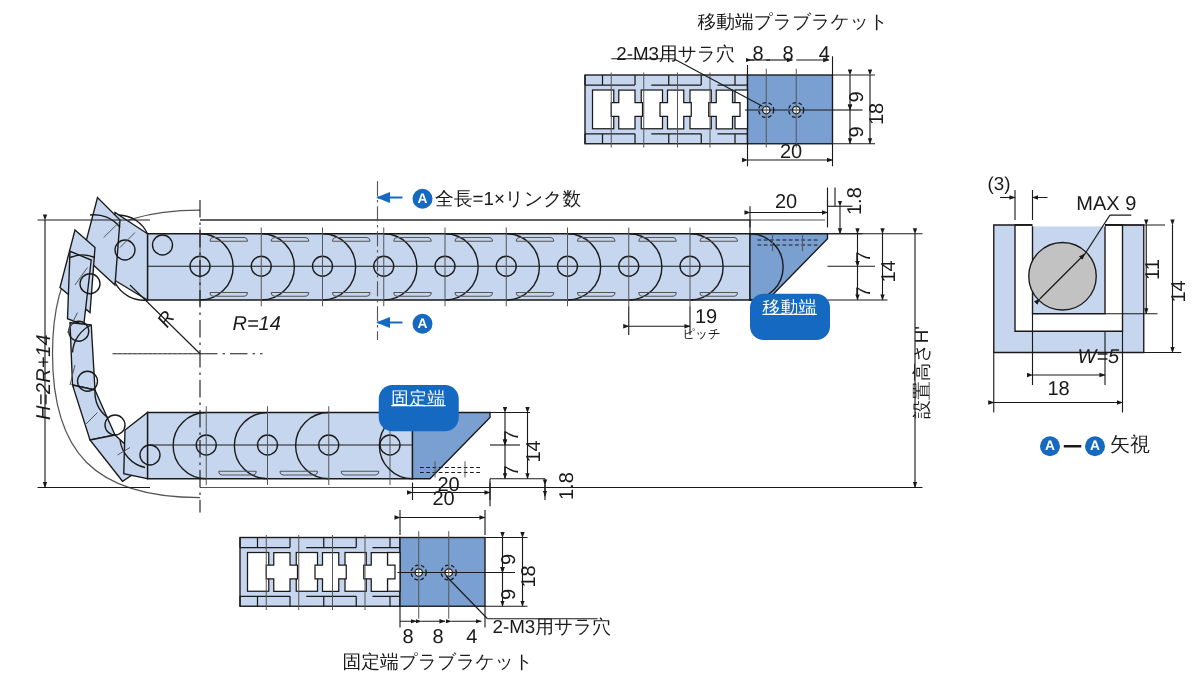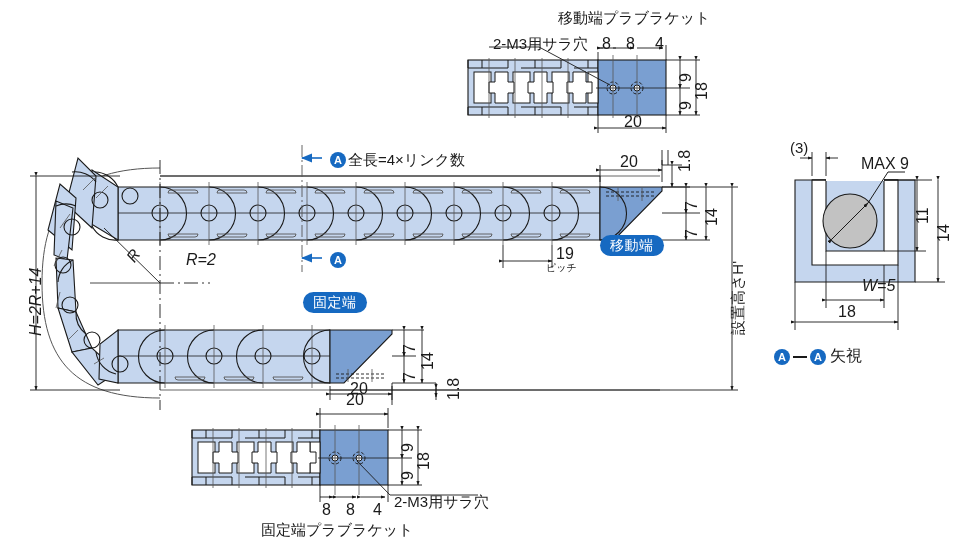--- a/index.html
+++ b/index.html
@@ -10,22 +10,23 @@
   }
   #stage{position:relative;width:955px;height:550px;}
   svg#dwg{position:absolute;left:0;top:0;width:955px;height:550px;}
   .lbl{position:absolute;white-space:nowrap;font-size:15px;color:#1a1a1a;line-height:1;}
   .lbl.sm{font-size:10px;}
   .lbl.dim{font-size:16px;}
   .lbl.it{font-style:italic;}
   .rot90{transform-origin:0 0;transform:rotate(-90deg);}
   .badge{
     position:absolute;background:#1669c1;color:#ffffff;border-radius:11px;
-    font-size:14px;padding:3px 10px 4px 10px;line-height:1;white-space:nowrap;
+    font-size:14px;padding:3px 10px 20px 10px;line-height:1;white-space:nowrap;
     letter-spacing:.5px;
+    text-decoration:underline;
   }
   .aacircle{
     display:inline-block;width:16px;height:16px;border-radius:50%;
     background:#1669c1;color:#fff;font-size:11px;text-align:center;
     line-height:16px;vertical-align:middle;font-weight:bold;
   }
   .aalbl{position:absolute;font-size:16px;white-space:nowrap;}
   .aalbl .dash{display:inline-block;width:14px;height:2px;background:#1a1a1a;
     vertical-align:middle;margin:0 3px;}
 </style>
@@ -460,30 +461,30 @@
 <div class="lbl" style="left:558px;top:10px;">移動端プラブラケット</div>
 <div class="lbl" style="left:493px;top:36px;">2-M3用サラ穴</div>
 <div class="lbl dim" style="left:602px;top:36px;">8</div>
 <div class="lbl dim" style="left:626px;top:36px;">8</div>
 <div class="lbl dim" style="left:655px;top:36px;">4</div>
 <div class="lbl dim" style="left:624px;top:114px;">20</div>
 <div class="lbl dim rot90" style="left:678px;top:82px;">9</div>
 <div class="lbl dim rot90" style="left:678px;top:110px;">9</div>
 <div class="lbl dim rot90" style="left:694px;top:100px;">18</div>
 
-<div class="lbl" style="left:348px;top:152px;">全長=4×リンク数</div>
+<div class="lbl" style="left:348px;top:152px;">全長=1×リンク数</div>
 <div class="lbl dim" style="left:556px;top:246px;">19</div>
 <div class="lbl sm" style="left:546px;top:263px;">ピッチ</div>
 <div class="lbl dim it" style="left:128px;top:248px;transform:rotate(-55deg);">R</div>
-<div class="lbl dim it" style="left:186px;top:252px;">R=2</div>
+<div class="lbl dim it" style="left:186px;top:252px;">R=14</div>
 <div class="lbl dim it rot90" style="left:28px;top:336px;">H=2R+14</div>
 <div class="lbl rot90" style="left:730px;top:335px;">設置高さH'</div>
 
 <div class="badge" style="left:600px;top:235px;">移動端</div>
-<div class="badge" style="left:303px;top:292px;text-align:center;">固定端</div>
+<div class="badge" style="left:303px;top:308px;text-align:center;">固定端</div>
 
 <div class="lbl dim" style="left:620px;top:154px;">20</div>
 <div class="lbl dim rot90" style="left:677px;top:172px;">1.8</div>
 <div class="lbl dim rot90" style="left:684px;top:210px;">7</div>
 <div class="lbl dim rot90" style="left:684px;top:238px;">7</div>
 <div class="lbl dim rot90" style="left:704px;top:226px;">14</div>
 
 <div class="lbl dim" style="left:350px;top:381px;">20</div>
 <div class="lbl dim rot90" style="left:446px;top:400px;">1.8</div>
 <div class="lbl dim rot90" style="left:402px;top:353px;">7</div>
@@ -497,27 +498,27 @@
   <span class="aacircle">A</span>
 </div>
 
 <div class="lbl" style="left:790px;top:140px;">(3)</div>
 <div class="lbl dim" style="left:861px;top:156px;">MAX 9</div>
 <div class="lbl dim rot90" style="left:915px;top:224px;">11</div>
 <div class="lbl dim rot90" style="left:936px;top:242px;">14</div>
 <div class="lbl dim it" style="left:862px;top:278px;">W=5</div>
 <div class="lbl dim" style="left:838px;top:304px;">18</div>
 
-<div class="aalbl" style="left:774px;top:346px;">
+<div class="aalbl" style="left:832px;top:346px;">
   <span class="aacircle">A</span><span class="dash"></span><span class="aacircle">A</span><span style="margin-left:4px;">矢視</span>
 </div>
 
 <div class="lbl dim" style="left:346px;top:392px;">20</div>
 <div class="lbl dim" style="left:322px;top:502px;">8</div>
 <div class="lbl dim" style="left:346px;top:502px;">8</div>
 <div class="lbl dim" style="left:373px;top:502px;">4</div>
 <div class="lbl dim rot90" style="left:400px;top:452px;">9</div>
 <div class="lbl dim rot90" style="left:400px;top:480px;">9</div>
 <div class="lbl dim rot90" style="left:416px;top:470px;">18</div>
 <div class="lbl" style="left:394px;top:494px;">2-M3用サラ穴</div>
-<div class="lbl" style="left:261px;top:522px;">固定端プラブラケット</div>
+<div class="lbl" style="left:274px;top:522px;">固定端プラブラケット</div>
 
 </div>
 
 </body></html>

